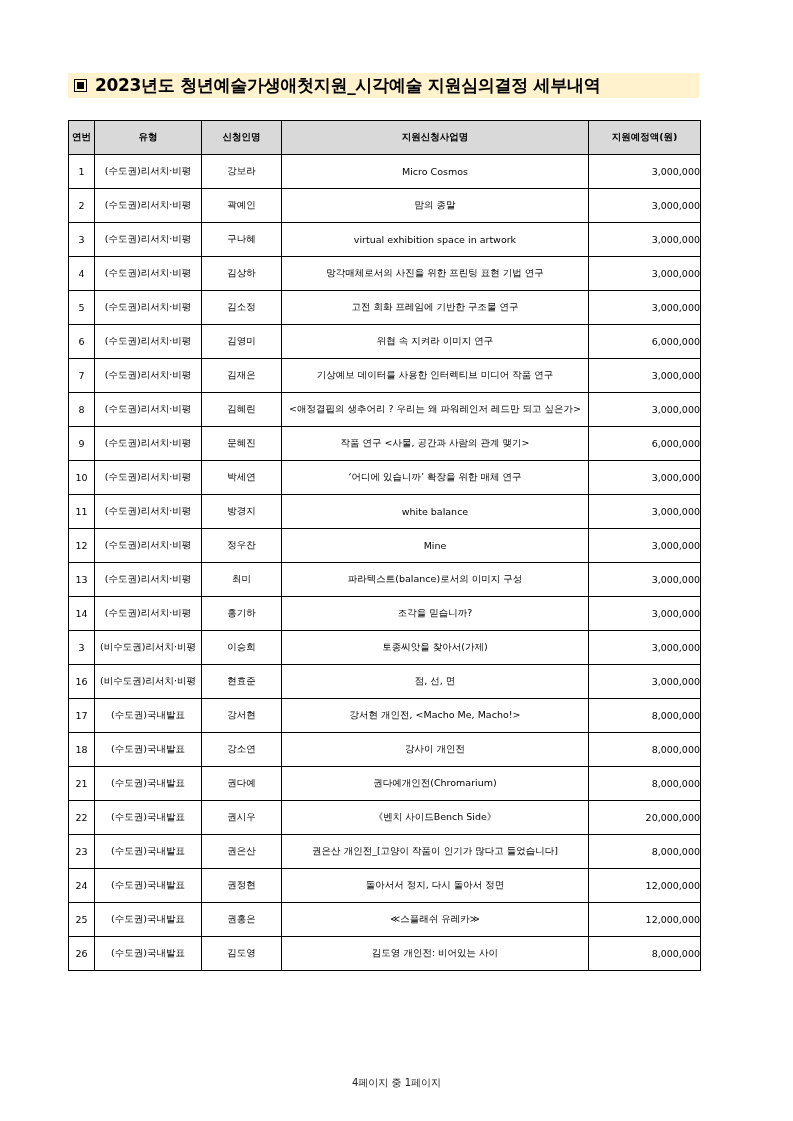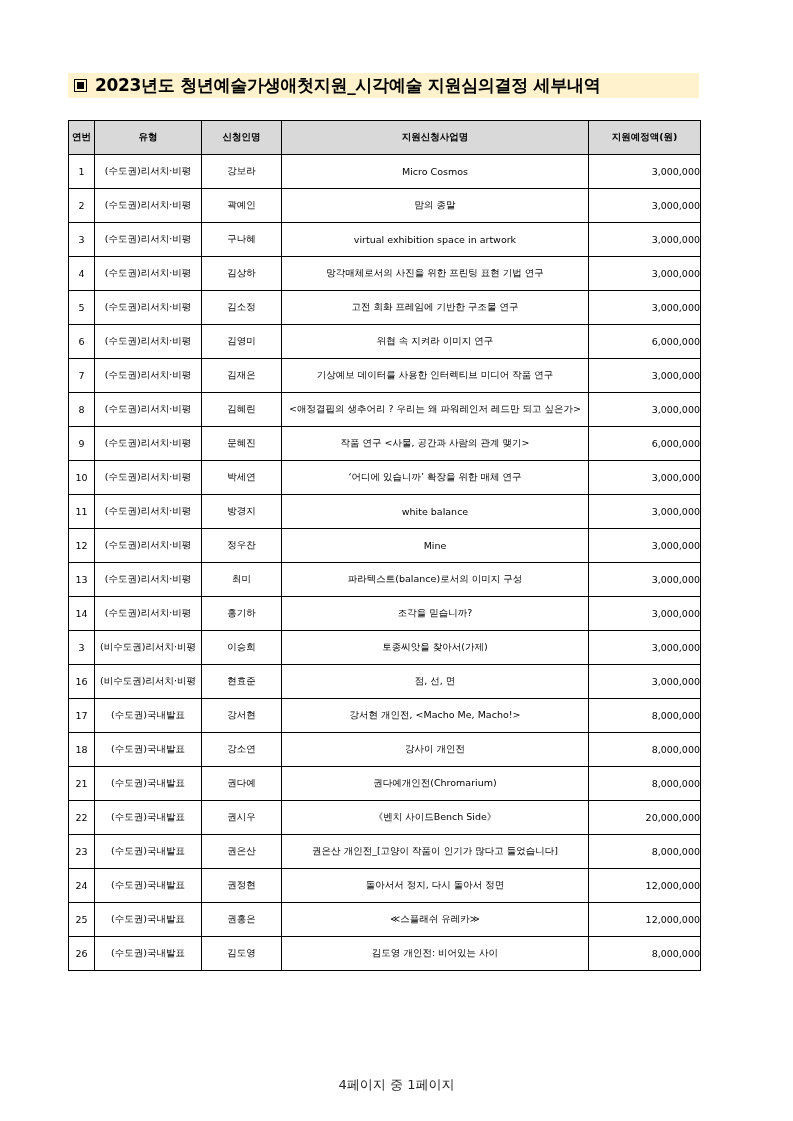--- a/index.html
+++ b/index.html
@@ -27,21 +27,21 @@
   }
   th { background:#d9d9d9; font-weight:bold; font-size:9.5px; }
   table { border:1.5px solid #000; }
   col.c-no { width:26px; }
   col.c-type { width:107px; }
   col.c-name { width:80px; }
   col.c-project { width:307px; }
   col.c-amount { width:112px; }
   td.amount { text-align:right; }
   .footer {
-    position:absolute; left:0; width:793px; top:1076px; text-align:center; font-size:13px; color:#222;
+    position:absolute; left:0; width:793px; top:1076px; text-align:center; font-size:10px; color:#222;
   }
 </style>
 </head>
 <body>
 
 <div class="title-band">
   <span class="title-icon"></span>
   <span class="title-text">2023년도 청년예술가생애첫지원_시각예술 지원심의결정 세부내역</span>
 </div>
 

